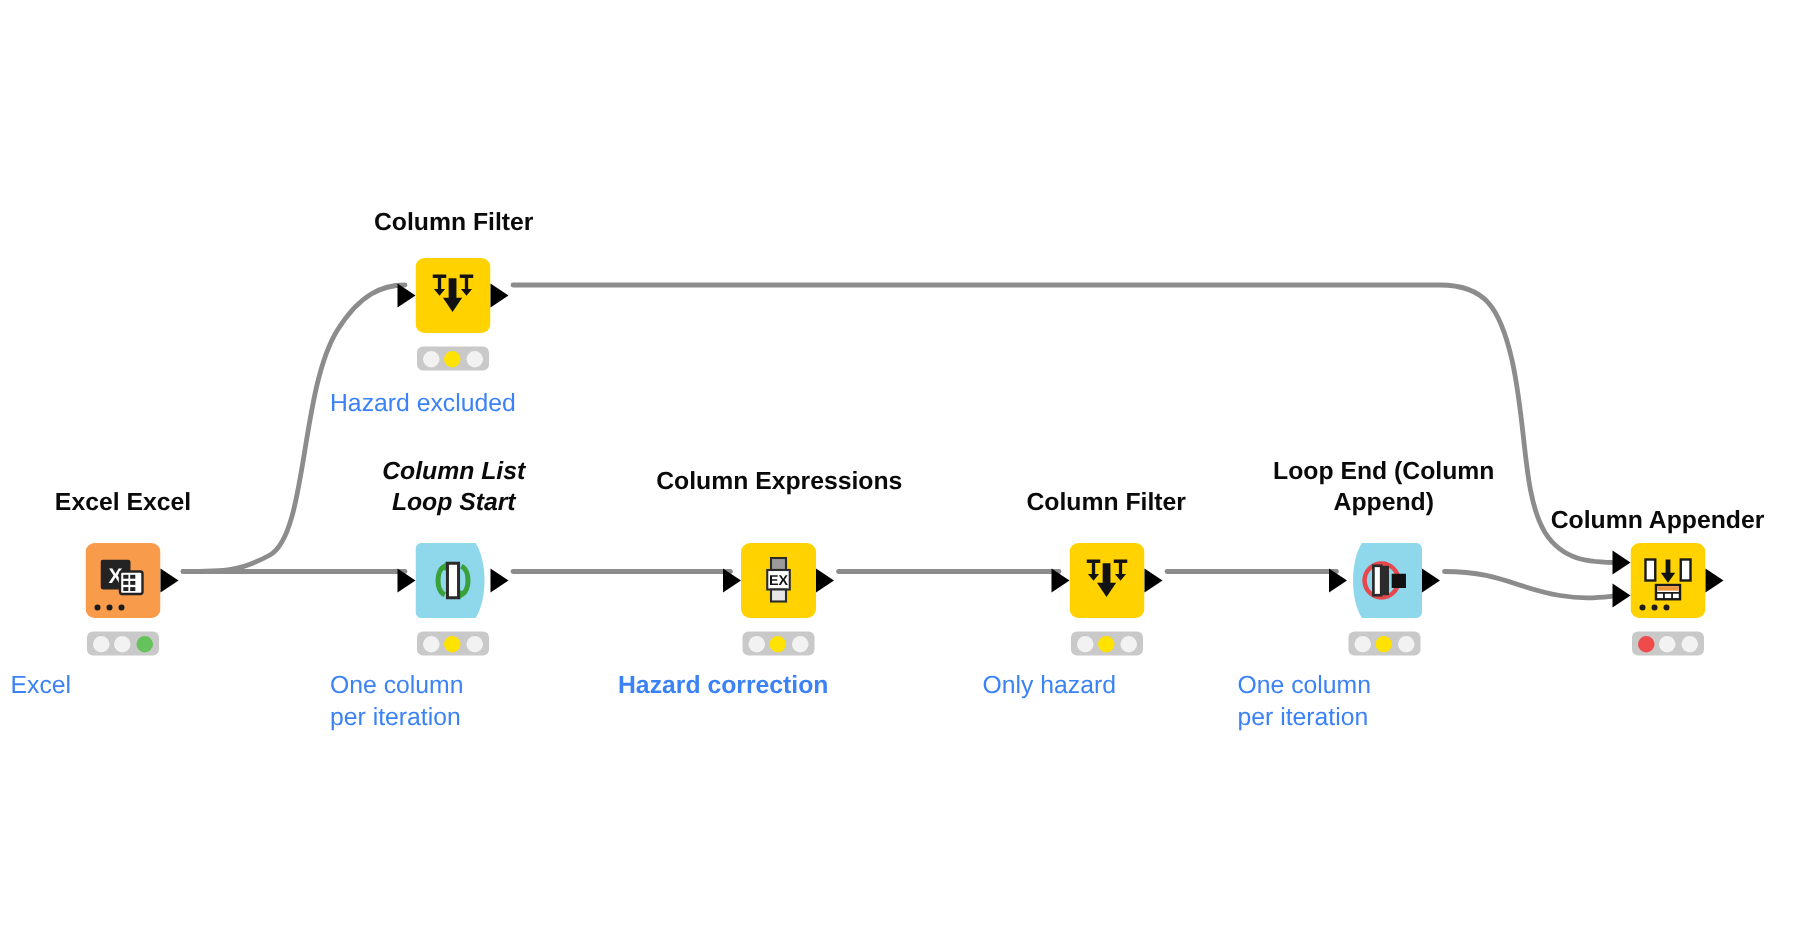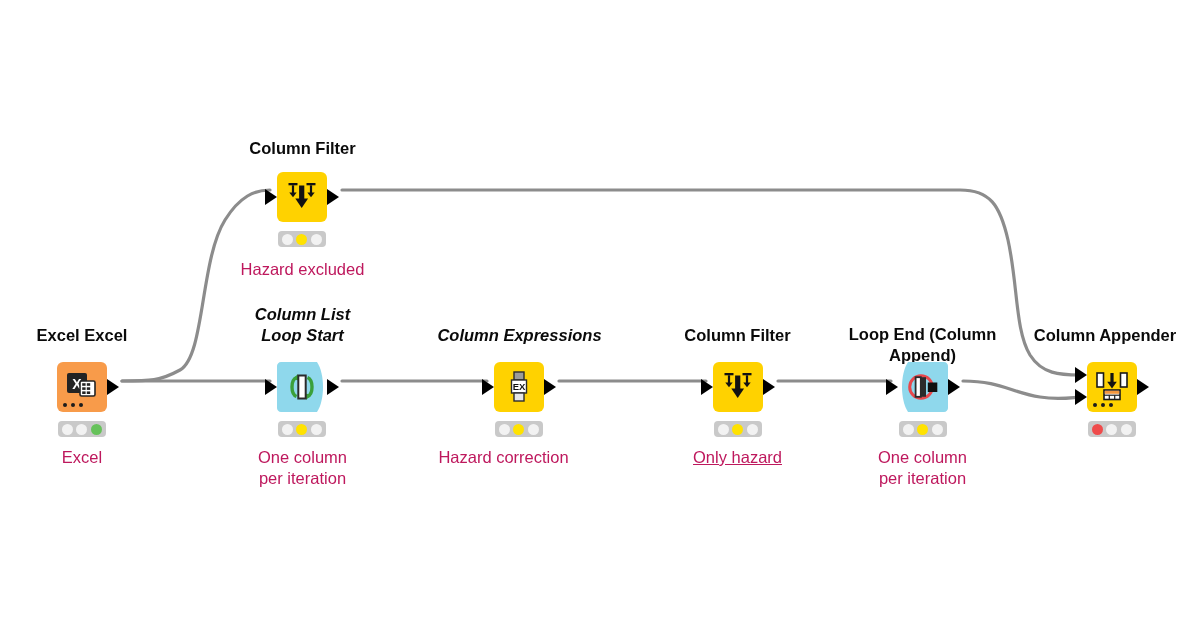--- a/index.html
+++ b/index.html
@@ -34,22 +34,22 @@
     font-size: 16.5px;
     color: #0a0a0a;
     text-align: center;
     line-height: 21px;
     white-space: pre-line;
   }
   .node-annot {
     position: absolute;
     font-weight: normal;
     font-size: 16.5px;
-    color: #be185d;
-    text-align: center;
+    color: #3b82f6;
+    text-align: left;
     line-height: 21px;
     white-space: pre-line;
   }
   .status-bar {
     position: absolute;
     width: 48px;
     height: 16px;
     border-radius: 4px;
     background: #c9c9c9;
     display: flex;
@@ -181,39 +181,39 @@
         </div></div>
       <div class="port" style="left: 265px; top: 379px;"></div>
       <div class="port" style="left: 327px; top: 379px;"></div>
       <div class="status-bar" style="left: 278px; top: 421px;">
         <span class="lamp"></span>
         <span class="lamp yellow"></span>
         <span class="lamp"></span>
       </div>
       <div class="node-annot" style="left: 220px; top: 447px; width: 165px;">One column
 per iteration</div>
-      <div class="node-title" style="left: 412px; top: 325px; width: 215px; font-style: italic;">Column Expressions</div>
+      <div class="node-title" style="left: 412px; top: 311px; width: 215px;">Column Expressions</div>
       <div class="node" style="left: 494px; top: 362px;"><svg width="50" height="50" viewBox="0 0 50 50">
     <rect x="0" y="0" width="50" height="50" rx="6" fill="#ffd200"></rect>
   </svg><div class="icon-wrap">
           <svg width="20" height="32" viewBox="0 0 20 32">
       <rect x="5" y="1" width="10" height="8" fill="#9b9b9b" stroke="#2b2b2b" stroke-width="1.4"></rect>
       <rect x="2.5" y="9" width="15" height="13" fill="#ffffff" stroke="#2b2b2b" stroke-width="1.4"></rect>
       <rect x="5" y="22" width="10" height="8" fill="#e6e6e6" stroke="#2b2b2b" stroke-width="1.4"></rect>
       <text x="10" y="19" font-family="Liberation Sans, sans-serif" font-size="9.5" font-weight="bold" fill="#111111" text-anchor="middle">EX</text>
     </svg>
         </div></div>
       <div class="port" style="left: 482px; top: 379px;"></div>
       <div class="port" style="left: 544px; top: 379px;"></div>
       <div class="status-bar" style="left: 495px; top: 421px;">
         <span class="lamp"></span>
         <span class="lamp yellow"></span>
         <span class="lamp"></span>
       </div>
-      <div class="node-annot" style="left: 396px; top: 447px; width: 215px;">Hazard correction</div>
+      <div class="node-annot" style="left: 412px; top: 447px; width: 215px; font-weight: bold;">Hazard correction</div>
       <div class="node-title" style="left: 655px; top: 325px; width: 165px;">Column Filter</div>
       <div class="node" style="left: 713px; top: 362px;"><svg width="50" height="50" viewBox="0 0 50 50">
     <rect x="0" y="0" width="50" height="50" rx="6" fill="#ffd200"></rect>
   </svg><div class="icon-wrap">
           <svg width="32" height="30" viewBox="0 0 32 30">
       <g fill="#121212">
         <rect x="2.5" y="1" width="9" height="2.3"></rect>
         <rect x="5.9" y="3.3" width="2.2" height="8"></rect>
         <polygon points="3.3,10.6 10.7,10.6 7,15.2"></polygon>
         <rect x="20.5" y="1" width="9" height="2.3"></rect>
@@ -224,43 +224,43 @@
       </g>
     </svg>
         </div></div>
       <div class="port" style="left: 701px; top: 379px;"></div>
       <div class="port" style="left: 763px; top: 379px;"></div>
       <div class="status-bar" style="left: 714px; top: 421px;">
         <span class="lamp"></span>
         <span class="lamp yellow"></span>
         <span class="lamp"></span>
       </div>
-      <div class="node-annot" style="left: 655px; top: 447px; width: 165px; text-decoration: underline;">Only hazard</div>
-      <div class="node-title" style="left: 825px; top: 324px; width: 195px;">Loop End (Column
+      <div class="node-annot" style="left: 655px; top: 447px; width: 165px;">Only hazard</div>
+      <div class="node-title" style="left: 825px; top: 304px; width: 195px;">Loop End (Column
 Append)</div>
       <div class="node" style="left: 898px; top: 362px;"><svg width="50" height="50" viewBox="0 0 50 50">
       <path d="M10 0 H46 C48.2 0, 50 1.8, 50 4 V46 C50 48.2, 48.2 50, 46 50 H10 C2 38, 2 12, 10 0 Z" fill="#8fd8ec"></path>
     </svg><div class="icon-wrap">
           <svg width="32" height="30" viewBox="0 0 32 30">
       <circle cx="14" cy="15" r="11.3" fill="none" stroke="#e8484c" stroke-width="3"></circle>
       <rect x="8.6" y="5.2" width="5.2" height="19.6" fill="#ffffff" stroke="#2b2b2b" stroke-width="1.8"></rect>
       <rect x="13.8" y="5.2" width="5.2" height="19.6" fill="#2b2b2b"></rect>
       <rect x="20.8" y="10.5" width="9.5" height="9.5" fill="#111111"></rect>
     </svg>
         </div></div>
       <div class="port" style="left: 886px; top: 379px;"></div>
       <div class="port" style="left: 948px; top: 379px;"></div>
       <div class="status-bar" style="left: 899px; top: 421px;">
         <span class="lamp"></span>
         <span class="lamp yellow"></span>
         <span class="lamp"></span>
       </div>
       <div class="node-annot" style="left: 825px; top: 447px; width: 195px;">One column
 per iteration</div>
-      <div class="node-title" style="left: 1010px; top: 325px; width: 190px;">Column Appender</div>
+      <div class="node-title" style="left: 1010px; top: 337px; width: 190px;">Column Appender</div>
       <div class="node" style="left: 1087px; top: 362px;"><svg width="50" height="50" viewBox="0 0 50 50">
     <rect x="0" y="0" width="50" height="50" rx="6" fill="#ffd200"></rect>
   </svg><div class="icon-wrap">
           <svg width="34" height="30" viewBox="0 0 34 30">
       <rect x="2" y="1" width="6.5" height="14" fill="#ffffff" stroke="#1a1a1a" stroke-width="1.6"></rect>
       <rect x="25.5" y="1" width="6.5" height="14" fill="#ffffff" stroke="#1a1a1a" stroke-width="1.6"></rect>
       <rect x="15.4" y="1" width="3.2" height="9.5" fill="#121212"></rect>
       <polygon points="12.2,9.8 21.8,9.8 17,16.5" fill="#121212"></polygon>
       <rect x="9" y="18" width="16" height="9.5" fill="#ffffff" stroke="#1a1a1a" stroke-width="1.6"></rect>
       <rect x="9.8" y="18.8" width="14.4" height="3" fill="#f3973f"></rect>

